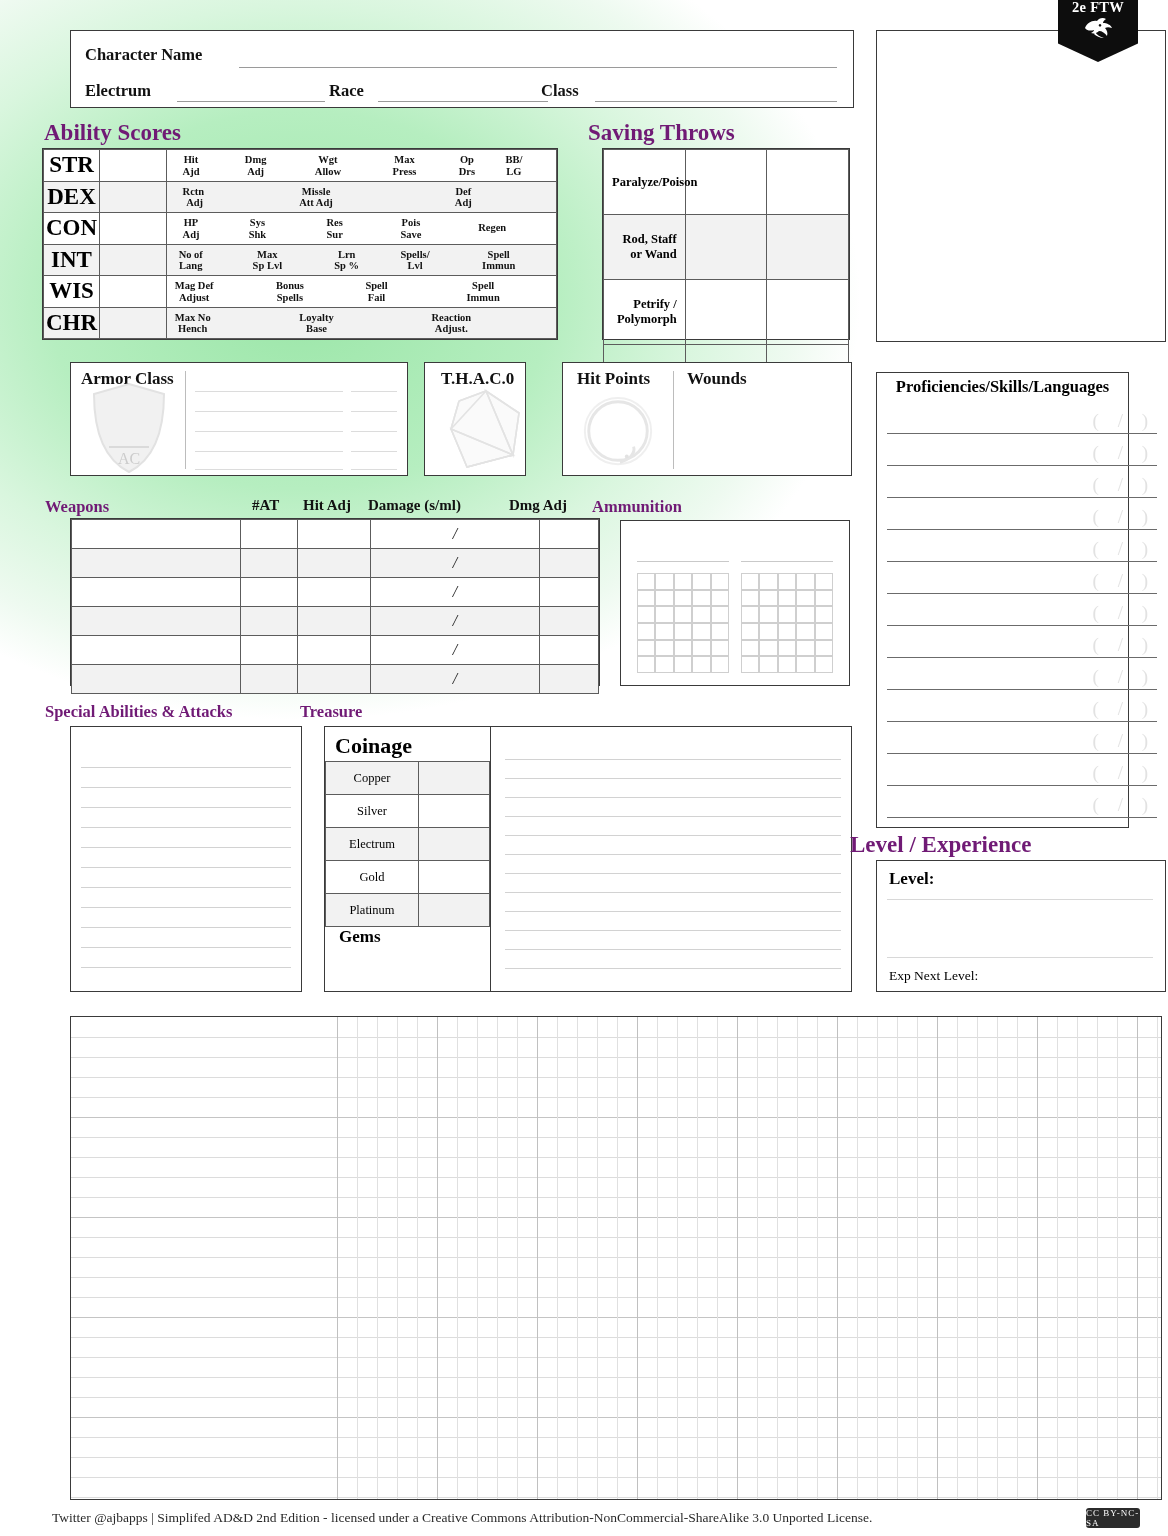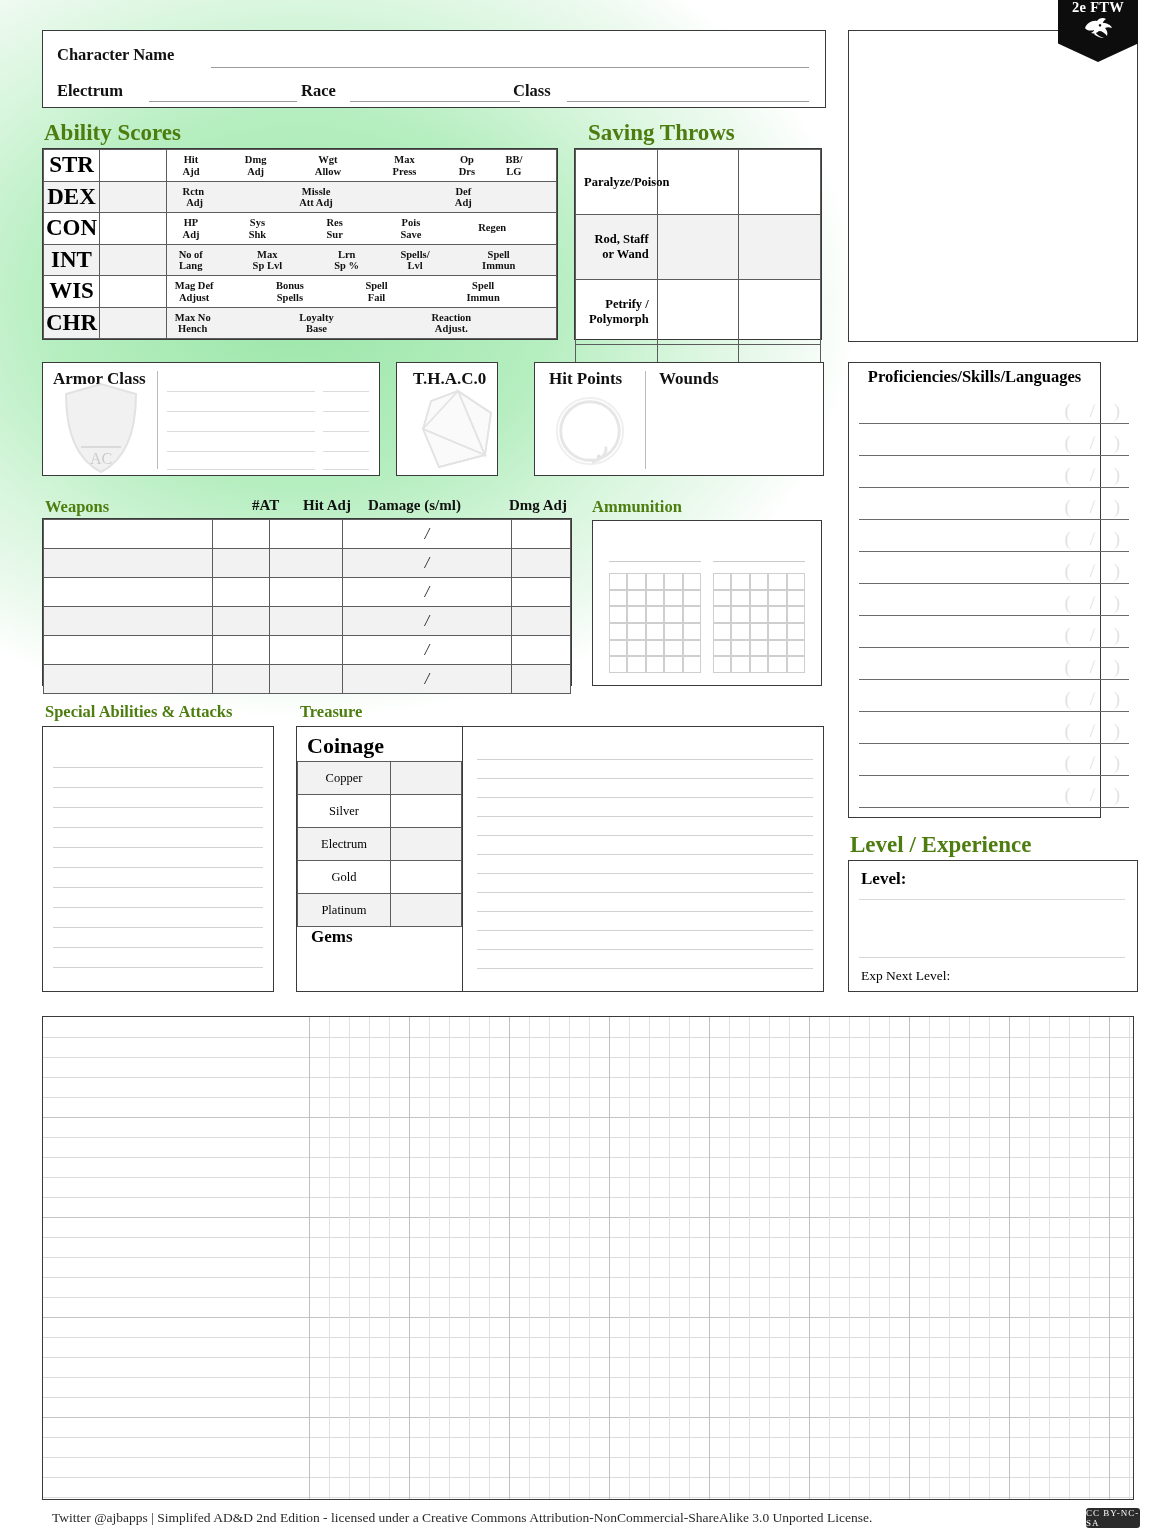--- a/index.html
+++ b/index.html
@@ -16,23 +16,23 @@
     background:
       radial-gradient(ellipse 560px 420px at 300px 300px, #9be6a8 0%, #b6eec0 45%, #d9f6de 70%, #eefaf0 88%, #ffffff 100%),
       radial-gradient(ellipse 520px 400px at 900px 620px, #9be6a8 0%, #bdefc6 48%, #e2f8e6 75%, #ffffff 100%),
       radial-gradient(ellipse 600px 380px at 420px 820px, #95e4a3 0%, #bbeec4 45%, #e0f7e4 74%, #ffffff 100%),
       radial-gradient(ellipse 700px 460px at 580px 1250px, #96e4a4 0%, #c2f0ca 50%, #e6f9e9 78%, #ffffff 100%),
       linear-gradient(#cdf2d4,#cdf2d4);
     z-index:0;
   }
   #sheet{position:absolute;left:0;top:0;width:1168px;height:1536px;z-index:2;}
 
-  .blk{position:absolute;background:#fff;border:1px solid #3a3a3a;box-sizing:border-box;}
+  .blk{position:absolute;background:#fff;border:1px solid #3a3a3a;box-sizing:border-box;margin-left:28px;}
   .sect-title{
-    position:absolute;font-weight:bold;color:#4d7c0f;
+    position:absolute;font-weight:bold;color:#701a75;
     font-family:"Liberation Serif", serif;letter-spacing:0px;
   }
 
   
   #hdr{left:42px;top:30px;width:784px;height:78px;}
   .hdr-row{position:absolute;left:14px;font-weight:bold;font-size:16.5px;color:#111;}
   .rule{position:absolute;border-bottom:1px solid #9a9a9a;height:0;}
 
   
   #portrait{left:848px;top:30px;width:290px;height:312px;}
@@ -75,21 +75,21 @@
   .boxlabel{position:absolute;font-weight:bold;font-size:17px;color:#111;}
   .vdiv{position:absolute;border-left:1px solid #bcbcbc;}
   .acline{position:absolute;border-bottom:1.5px solid #dcdcdc;}
 
   
   .shield{position:absolute;left:18px;top:18px;width:80px;height:94px;opacity:1;}
   .dice{position:absolute;left:20px;top:22px;width:86px;height:86px;}
   .ring{position:absolute;left:20px;top:28px;width:78px;height:80px;}
 
   
-  #prof{left:848px;top:362px;width:253px;height:456px;}
+  #prof{left:848px;top:372px;width:253px;height:456px;}
   #profHead{position:absolute;left:0;top:4px;width:100%;text-align:center;font-weight:bold;font-size:16.5px;}
   .prow{position:absolute;left:10px;width:270px;height:32px;border-bottom:1px solid #6b6b6b;}
   .pparen{position:absolute;right:2px;bottom:1px;font-size:19px;color:#e2e2e2;letter-spacing:7px;}
 
   
   #weapTitle{left:45px;top:497px;font-size:16.5px;}
   .wcolh{position:absolute;top:497px;font-size:15px;font-weight:bold;color:#111;}
   #weap{left:42px;top:518px;width:530px;height:168px;}
   table.wt{border-collapse:collapse;width:100%;height:100%;table-layout:fixed;}
   table.wt td{border:1px solid #5c5c5c;height:28px;padding:0;}

